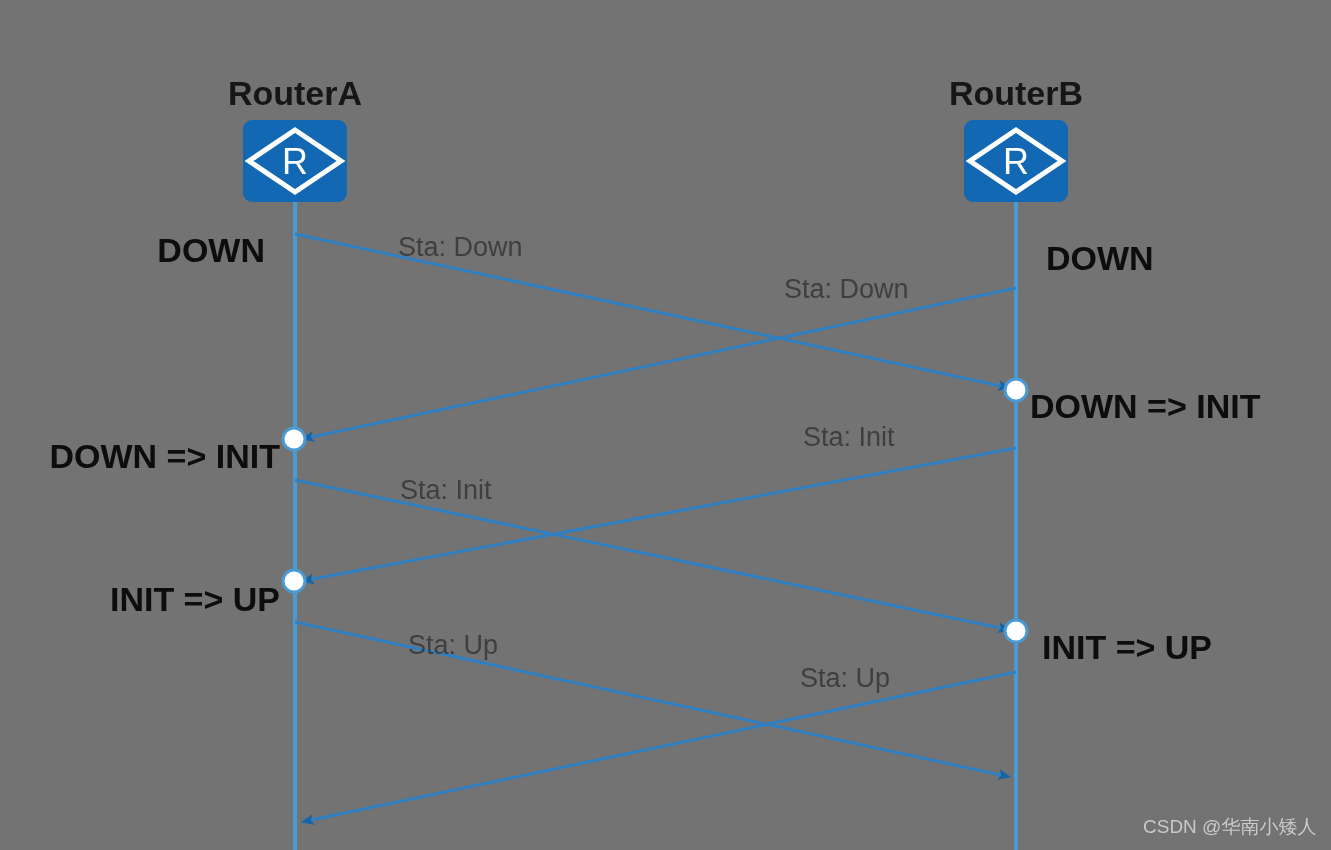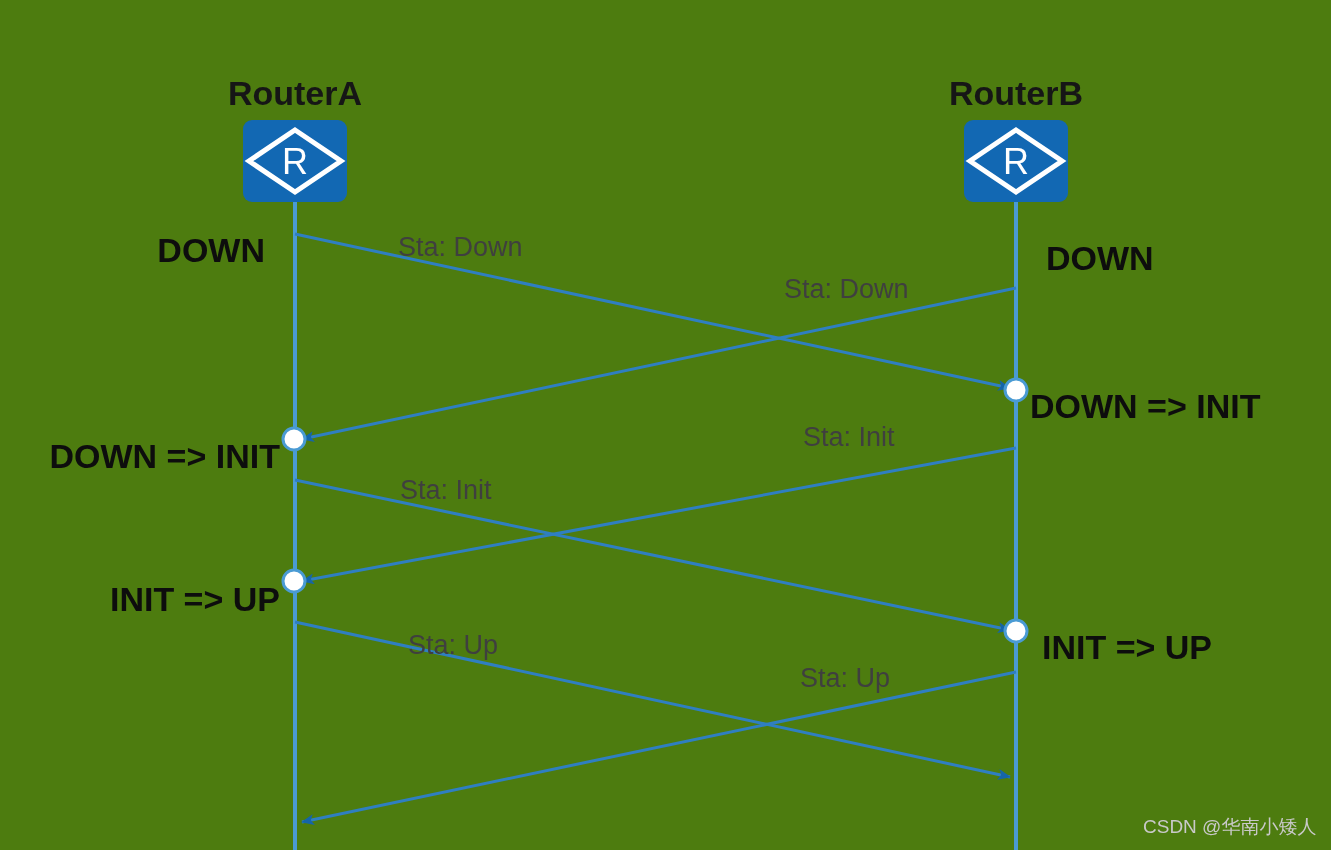--- a/index.html
+++ b/index.html
@@ -7,21 +7,21 @@
     padding: 0;
     background: #ffffff;
   }
   body {
     font-family: "Liberation Sans", sans-serif;
   }
   #canvas {
     position: relative;
     width: 1331px;
     height: 850px;
-    background: #4d7c0f;
+    background: #737373;
     overflow: hidden;
   }
   #diagram-svg {
     position: absolute;
     left: 0;
     top: 0;
     width: 1331px;
     height: 850px;
   }
   .router-title {

